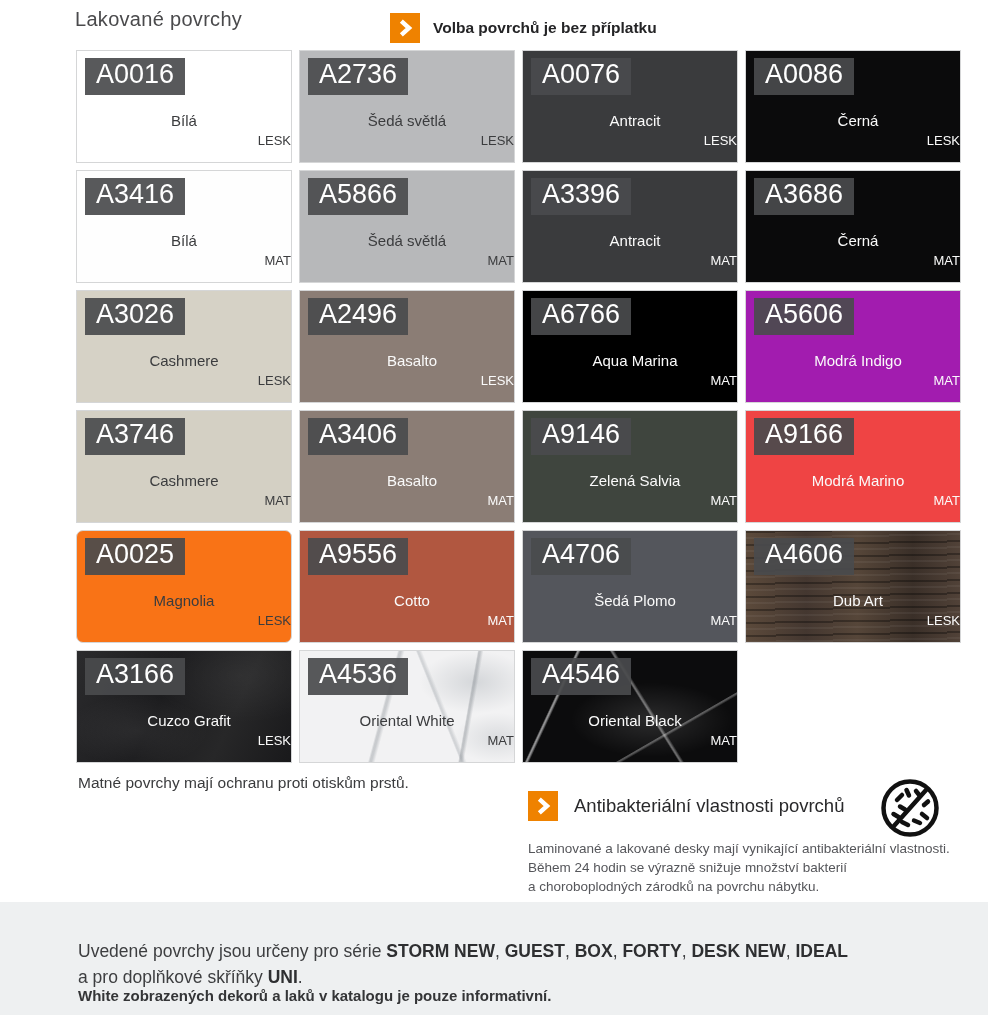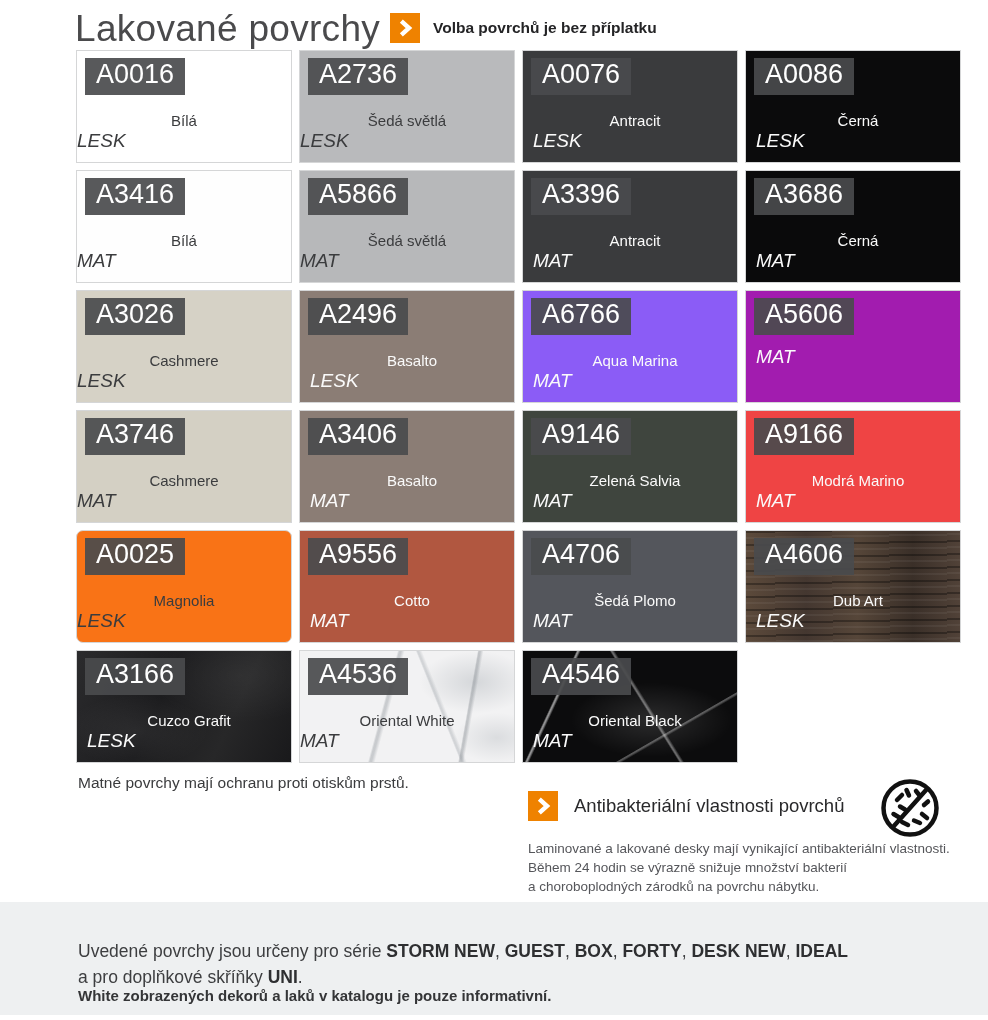--- a/index.html
+++ b/index.html
@@ -3,37 +3,37 @@
 <meta charset="utf-8">
 <style>
   html,body{margin:0;padding:0;}
   body{
     width:988px;height:1020px;position:relative;background:#ffffff;
     font-family:"Liberation Sans",sans-serif;overflow:hidden;
     -webkit-font-smoothing:antialiased;
   }
   .page-title{
     position:absolute;left:75px;top:8px;
-    font-size:37px;font-weight:300;color:#4a4a4c;letter-spacing:.3px;
+    font-size:20px;font-weight:300;color:#4a4a4c;letter-spacing:.3px;
   }
   .topnote{position:absolute;left:390px;top:13px;display:flex;align-items:center;gap:13px;}
   .arrow-box{width:30px;height:30px;background:#ef8200;display:flex;align-items:center;justify-content:center;flex:0 0 auto;}
   .topnote-label{font-size:15.5px;font-weight:600;color:#242426;}
 
   .grid{
     position:absolute;left:76px;top:50px;
     display:grid;grid-template-columns:repeat(4,216px);grid-auto-rows:113px;gap:7px;
   }
   .swatch{position:relative;border:1px solid #d5d6d7;box-sizing:border-box;overflow:hidden;}
   .chip{
     display:inline-block;margin:7px 0 12px 8px;padding:1px 11px 4px;
     background:rgba(74,75,77,.92);color:#ffffff;font-size:27px;line-height:1.18;
   }
   .sname{text-align:center;font-size:15px;margin-top:4px;line-height:20px;}
-  .sfinish{text-align:left;font-size:19px;line-height:20px;font-style:italic;}
+  .sfinish{text-align:right;font-size:13px;line-height:20px;}
   .tone-dark .sname,.tone-dark .sfinish{color:#3b3c3e;}
   .tone-light .sname,.tone-light .sfinish{color:#fafafa;margin-left:10px;}
 
   
   .tex-wood{
     background-color:#4a3b31;
     background-image:
       repeating-linear-gradient(179deg, rgba(0,0,0,.32) 0 2px, transparent 2px 6px,
         rgba(255,255,255,.05) 6px 8px, transparent 8px 13px),
       linear-gradient(90deg,#5c4a3b,#443730 28%,#564639 52%,#3a2f28 78%,#514238);
@@ -144,28 +144,29 @@
       <div class="sname">Cashmere</div>
       <div class="sfinish">LESK</div>
     </div>
 
     <div class="swatch tone-light" style="background: rgb(139, 125, 117);">
       <span class="chip">A2496</span>
       <div class="sname">Basalto</div>
       <div class="sfinish">LESK</div>
     </div>
 
-    <div class="swatch tone-light" style="background: #8b5cf6;">
+    <div class="swatch tone-light" style="background: #000000;">
       <span class="chip">A6766</span>
       <div class="sname">Aqua Marina</div>
       <div class="sfinish">MAT</div>
     </div>
 
     <div class="swatch tone-light" style="background: #a21caf;">
       <span class="chip">A5606</span>
+      <div class="sname">Modrá Indigo</div>
       <div class="sfinish">MAT</div>
     </div>
 
     <div class="swatch tone-dark" style="background: rgb(212, 208, 196);">
       <span class="chip">A3746</span>
       <div class="sname">Cashmere</div>
       <div class="sfinish">MAT</div>
     </div>
 
     <div class="swatch tone-light" style="background: rgb(139, 125, 117);">

